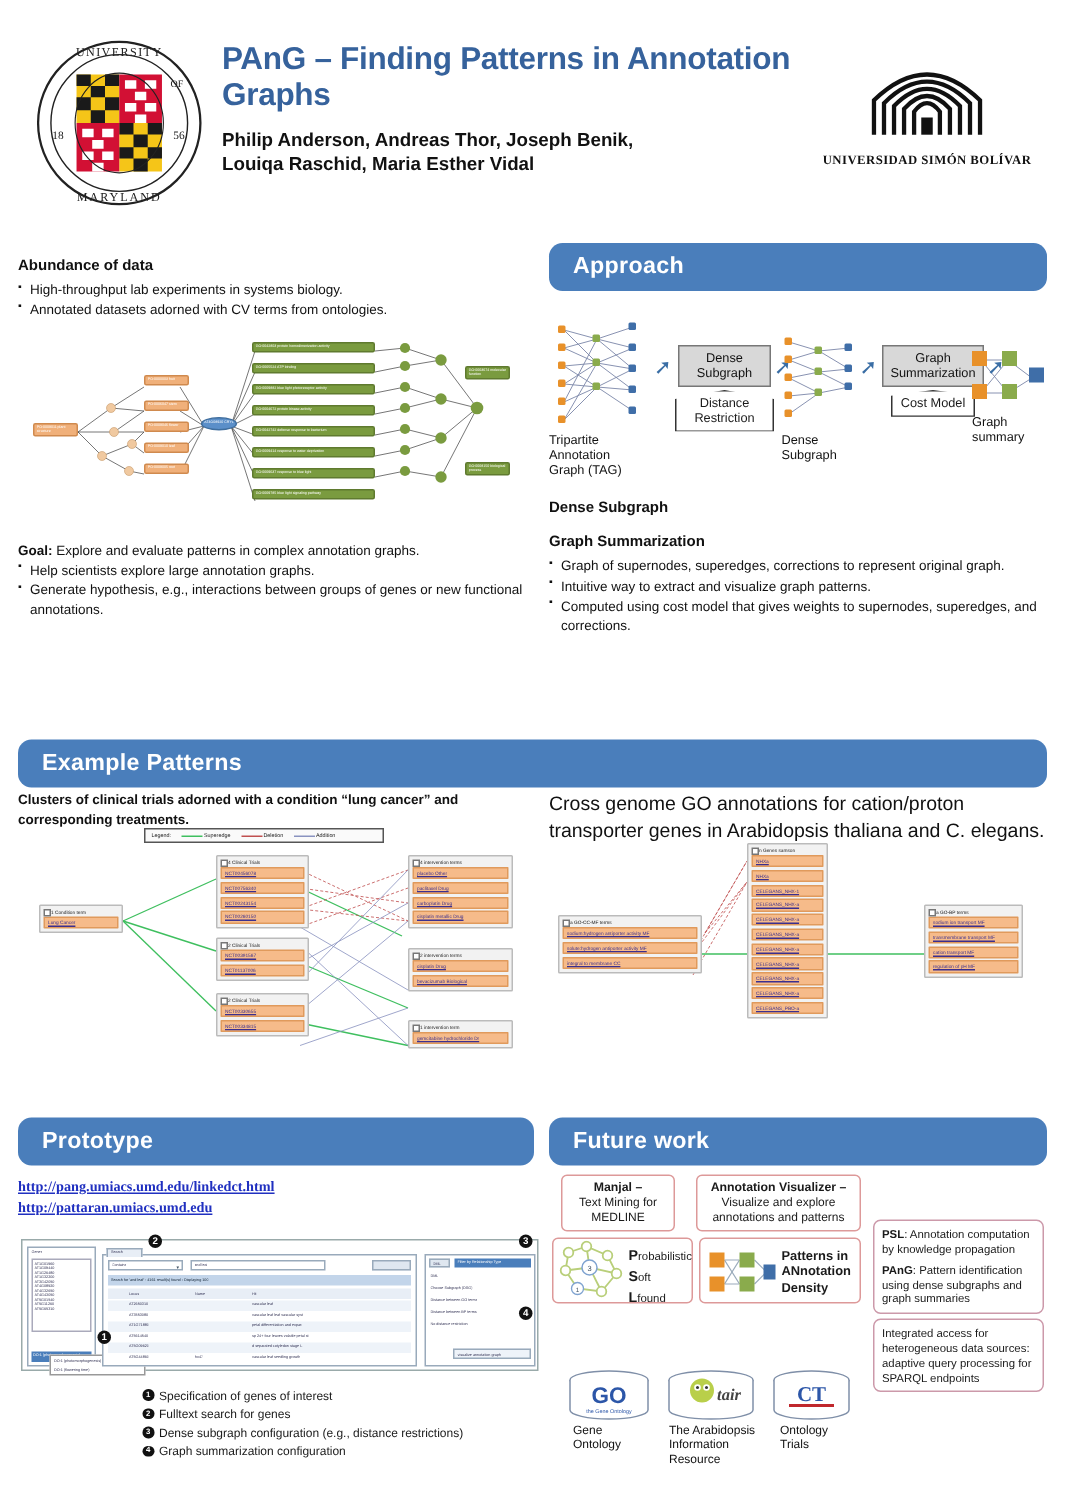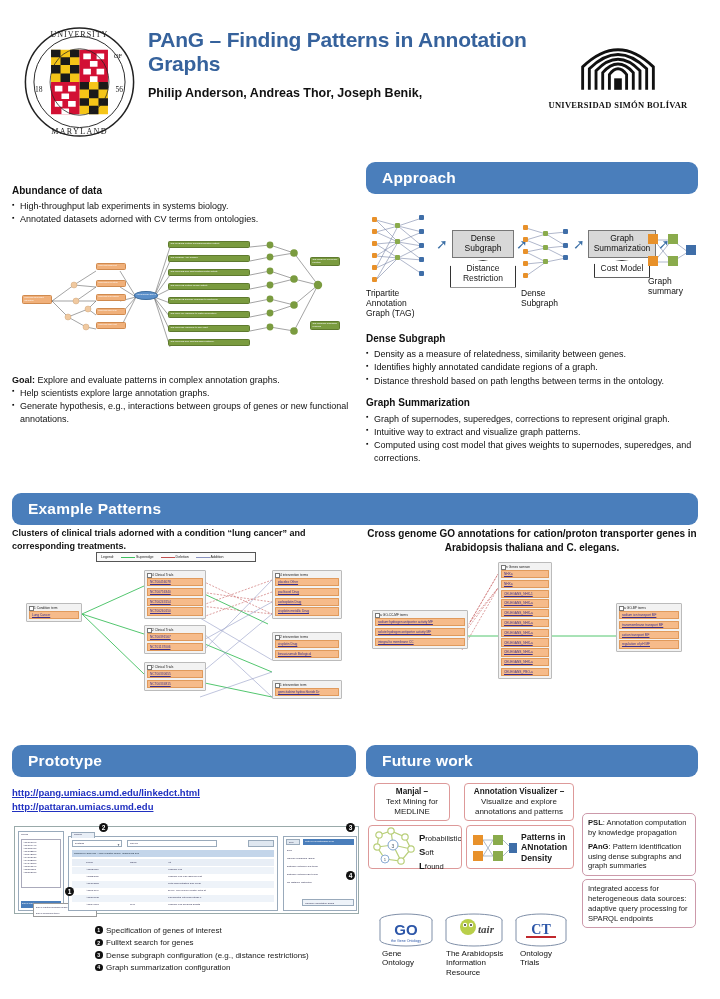--- a/index.html
+++ b/index.html
@@ -176,41 +176,42 @@
       <text x="13" y="70" font-family="Liberation Serif, serif" font-size="8" fill="#222">18</text>
       <text x="98" y="70" font-family="Liberation Serif, serif" font-size="8" fill="#222">56</text>
       <text x="96" y="34" font-family="Liberation Serif, serif" font-size="7" fill="#222">OF</text>
     </svg>
   </div>
 
   <div class="title-block">
     <h1 class="poster-title">PAnG – Finding Patterns in Annotation Graphs</h1>
     <div class="poster-authors">
       <div>Philip Anderson, Andreas Thor, Joseph Benik,</div>
+      <div>Louiqa Raschid, Maria Esther Vidal</div>
     </div>
   </div>
 
   <div class="usb-logo">
     <svg viewBox="0 0 90 62" width="86" height="60">
       <g fill="none" stroke="#111" stroke-width="3">
         <path d="M 8 58 L 8 34 Q 45 -2 82 34 L 82 58"></path>
         <path d="M 15 58 L 15 36 Q 45 6 75 36 L 75 58"></path>
         <path d="M 22 58 L 22 38 Q 45 14 68 38 L 68 58"></path>
         <path d="M 29 58 L 29 40 Q 45 22 61 40 L 61 58"></path>
         <path d="M 36 58 L 36 42 Q 45 30 54 42 L 54 58"></path>
       </g>
       <rect x="41" y="46" width="8" height="12" fill="#111"></rect>
     </svg>
     <div class="usb-name">UNIVERSIDAD SIMÓN BOLÍVAR</div>
   </div>
 </div>
 
 <div class="col-left" style="top:162px;">
 
-  <div class="body-text" style="margin-top:22px;">
+  <div class="body-text" style="margin-top:9px;">
     <div class="sub-head">Abundance of data</div>
     <ul class="blist">
       <li>High-throughput lab experiments in systems biology.</li>
       <li>Annotated datasets adorned with CV terms from ontologies.</li>
     </ul>
   </div>
 
   <div class="tag-graph" style="margin-top:9px; margin-left:6px;">
     <svg width="330" height="135" style="position:absolute; left:0; top:0;">
       <g stroke="#333" stroke-width="0.45" fill="none">
@@ -424,44 +425,39 @@
       <div style="position:absolute;left:38px;top:35px;width:10px;height:10px;background:#3f6ea8;"></div>
     </div>
 
     <div class="plabel" style="left:0px; top:78px; width:62px;">Tripartite Annotation Graph (TAG)</div>
     <div class="plabel" style="left:155px; top:78px; width:60px;">Dense Subgraph</div>
     <div class="plabel" style="left:282px; top:66px; width:50px;">Graph summary</div>
   </div>
 
   <div class="body-text" style="margin-top:22px;">
     <div class="sub-head">Dense Subgraph</div>
-    <ul class="blist">
-      <li>Density as a measure of relatedness, similarity between genes.</li>
-      <li>Identifies highly annotated candidate regions of a graph.</li>
-      <li>Distance threshold based on path lengths between terms in the ontology.</li>
-    </ul>
 
     <div class="sub-head" style="margin-top:9px;">Graph Summarization</div>
     <ul class="blist">
       <li>Graph of supernodes, superedges, corrections to represent original graph.</li>
       <li>Intuitive way to extract and visualize graph patterns.</li>
       <li>Computed using cost model that gives weights to supernodes, superedges, and corrections.</li>
     </ul>
   </div>
 </div>
 
 <div class="full-row" style="top:493px;">
   <div class="banner">Example Patterns</div>
 </div>
 
 <div class="col-left" style="top:527px;">
   <div class="body-text" style="font-weight:bold; font-size:9px;">Clusters of clinical trials adorned with a condition “lung cancer” and corresponding treatments.</div>
 </div>
 <div class="col-right" style="top:527px;">
-  <div class="body-text" style="font-weight:bold; font-size:10px;text-align:center;">Cross genome GO annotations for cation/proton transporter genes in Arabidopsis thaliana and C. elegans.</div>
+  <div class="body-text" style="font-weight:normal; font-size:13px;">Cross genome GO annotations for cation/proton transporter genes in Arabidopsis thaliana and C. elegans.</div>
 </div>
 
 <div style="position:absolute; left:20px; top:562px; width:340px; height:175px;">
 
   <svg width="340" height="175" style="position:absolute;left:0;top:0;">
     <g fill="none" stroke-width="0.9">
       <path d="M62 52 L124 24" stroke="#3fbf5f"></path>
       <path d="M62 52 L124 72" stroke="#3fbf5f"></path>
       <path d="M62 52 L124 112" stroke="#3fbf5f"></path>
       <path d="M180 30 L248 62" stroke="#3fbf5f"></path>
@@ -586,21 +582,21 @@
     <div class="ent">sodium ion transport MF</div>
     <div class="ent">transmembrane transport MF</div>
     <div class="ent">cation transport MF</div>
     <div class="ent">regulation of pH MF</div>
   </div>
 </div>
 
 <div class="col-left" style="top:745px;">
   <div class="banner">Prototype</div>
 
-  <div style="margin-top:9px;">
+  <div style="margin-top:9px;font-family:Liberation Serif, serif;">
     <a class="proto-link" href="#">http://pang.umiacs.umd.edu/linkedct.html</a>
     <a class="proto-link" href="#">http://pattaran.umiacs.umd.edu</a>
   </div>
 </div>
 
 <div class="proto-shot" style="left:14px; top:826px; width:345px; height:88px;">
 
   <div class="ps-panel" style="left:3px; top:4px; width:46px; height:80px;">
     <div class="ps-txt" style="left:2px; top:1px;">Genes</div>
     <div style="position:absolute; left:2px; top:7px; right:2px; bottom:22px;

